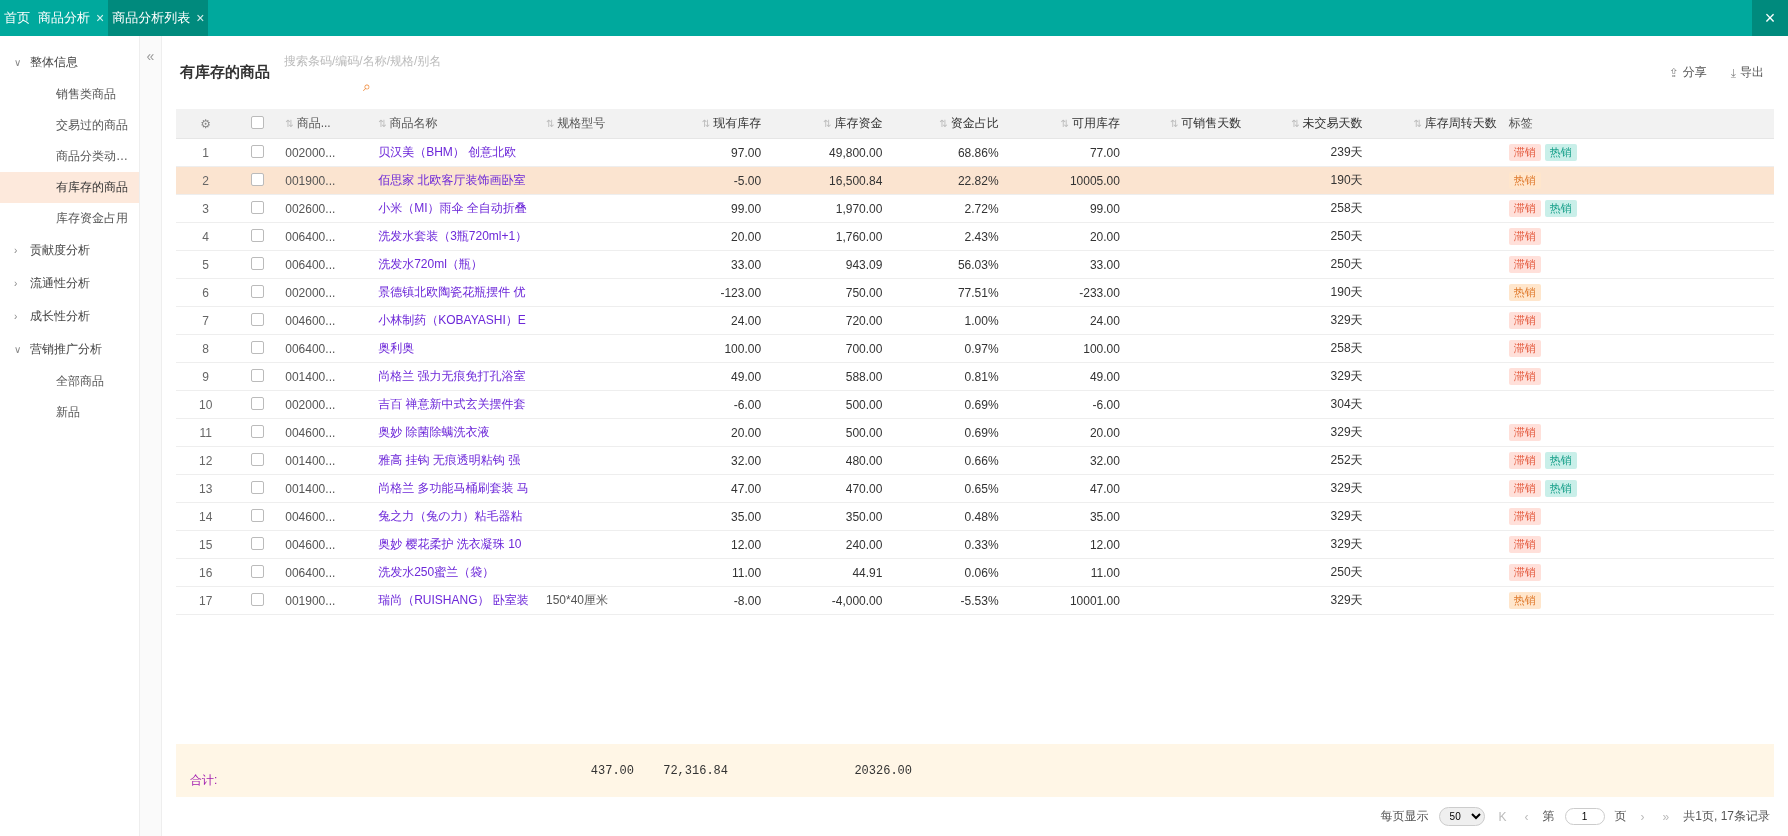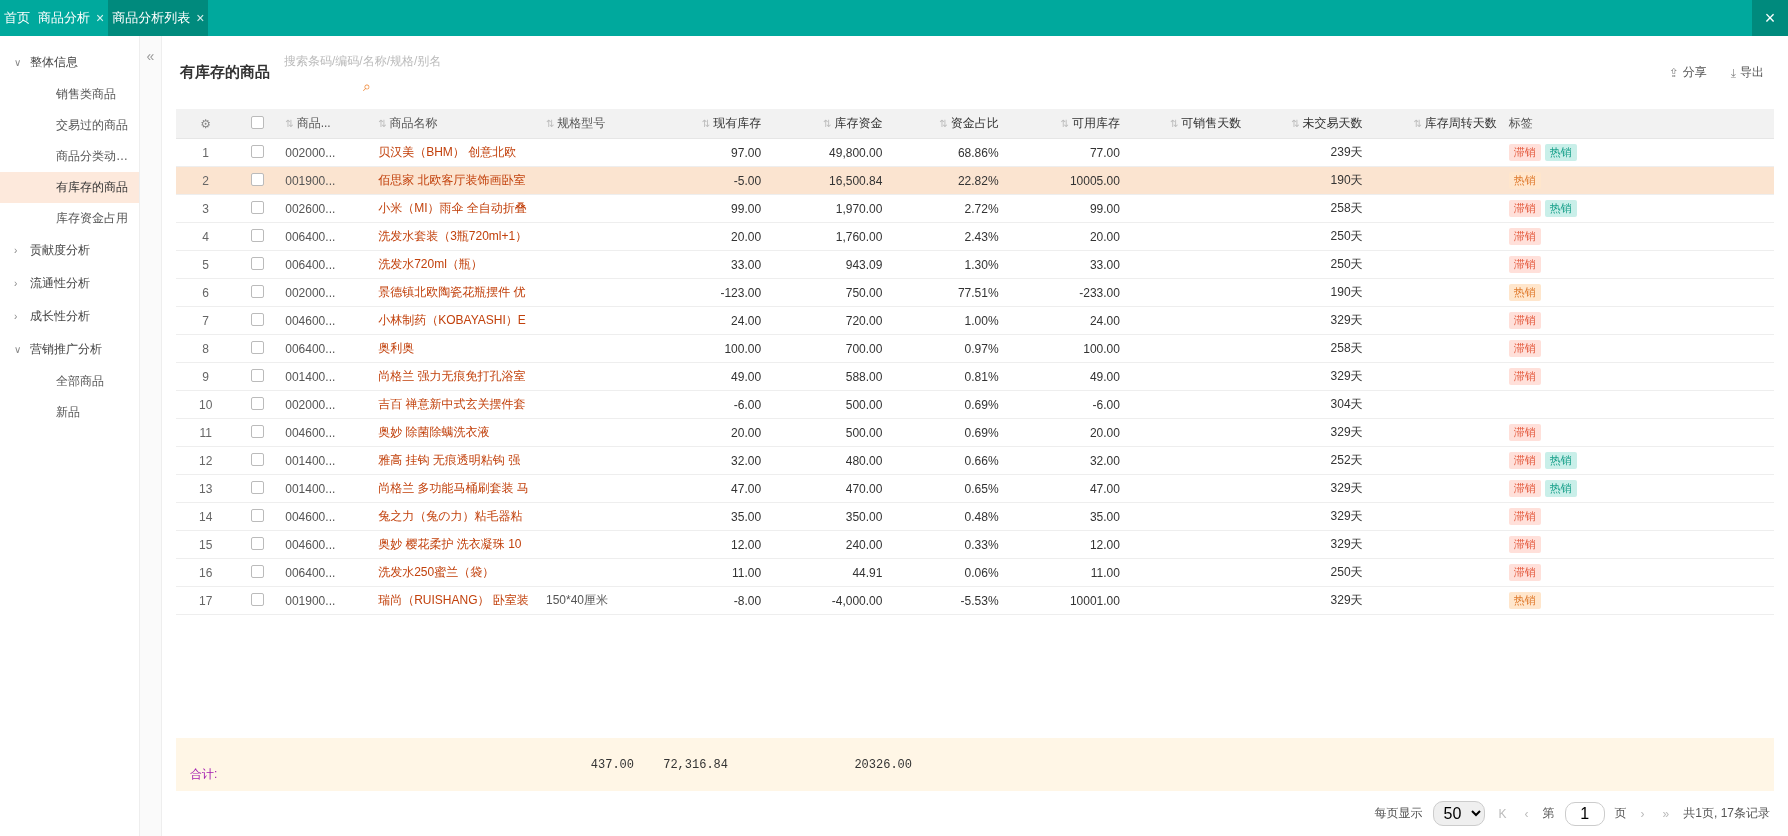--- a/index.html
+++ b/index.html
@@ -39,41 +39,41 @@
 
 .table-wrap { flex:1; overflow:auto; padding:0 14px; }
 table { width:100%; border-collapse:collapse; table-layout:fixed; }
 thead th { background:#f2f2f2; text-align:left; padding:6px 6px; font-weight:normal; color:#555; border-bottom:1px solid #e6e6e6; position:relative; white-space:nowrap; overflow:hidden; text-overflow:ellipsis; font-size:12px;}
 thead th .sort { color:#bbb; margin-right:3px; font-size:10px; }
 tbody td { padding:5px 6px; border-bottom:1px solid #eee; white-space:nowrap; overflow:hidden; text-overflow:ellipsis; font-size:12px;}
 tbody tr.highlight { background:#fbe4d0; }
 .col-idx { width:46px; text-align:center; color:#666;}
 .col-chk { width:34px; text-align:center; }
 .col-code { width:72px; color:#555;}
-.col-name { width:130px; color:#c2410c;}
+.col-name { width:130px; color:#6d28d9;}
 .col-spec { width:84px; color:#555;}
 .col-num { text-align:right; color:#333;}
 .col-tags { width:210px; }
 .gear { color:#888; }
 .chkbox { width:13px; height:13px; border:1px solid #bbb; border-radius:2px; display:inline-block; background:#fff; }
 
 .tag { display:inline-block; padding:1px 5px; border-radius:2px; font-size:11px; margin-right:4px; }
 .tag-zhixiao { background:#ffe0da; color:#e45a3f; }
 .tag-rexiao  { background:#c9efe9; color:#18a08a; }
 .tag-rexiao-o{ background:#ffe6cc; color:#e07b2e; }
 
 
 .sum-row { background:#fff6e6; padding:8px 6px; margin:0 14px; display:flex; align-items:center; }
 .sum-row .lbl { width:46px; padding-left:8px; color:#a21caf;margin-top:20px; }
 .sum-cells { display:flex; flex:1; }
 .sum-cell { text-align:right; padding-right:6px; font-size:12px;font-family:Liberation Mono, monospace; }
 
 
 .pager { display:flex; align-items:center; justify-content:flex-end; gap:10px; padding:10px 18px; color:#555; font-size:12px;}
-.pager select, .pager input { border:1px solid #ccc; border-radius:10px; padding:2px 6px; font-size:16px; }
+.pager select, .pager input { border:1px solid #ccc; border-radius:10px; padding:2px 6px; font-size:10px; }
 .pager input { width:40px; text-align:center; }
 .pager .pg-btn { color:#bbb; cursor:pointer; padding:2px 4px; }
 </style>
 </head>
 <body>
 
 <div class="tabs-bar" id="tabs-bar">
   <div class="tab">
       <span>首页</span>
     </div>
@@ -239,21 +239,21 @@
               <td class="col-tags"><span class="tag tag-zhixiao">滞销</span></td>
             </tr>
             <tr>
               <td class="col-idx">5</td>
               <td class="col-chk"><span class="chkbox"></span></td>
               <td class="col-code">006400...</td>
               <td class="col-name">洗发水720ml（瓶）</td>
               <td class="col-spec"></td>
               <td class="col-num">33.00</td>
               <td class="col-num">943.09</td>
-              <td class="col-num">1.30%</td>
+              <td class="col-num">56.03%</td>
               <td class="col-num">33.00</td>
               <td class="col-num"></td>
               <td class="col-num">250天</td>
               <td class="col-num"></td>
               <td class="col-tags"><span class="tag tag-zhixiao">滞销</span></td>
             </tr>
             <tr>
               <td class="col-idx">6</td>
               <td class="col-chk"><span class="chkbox"></span></td>
               <td class="col-code">002000...</td>

